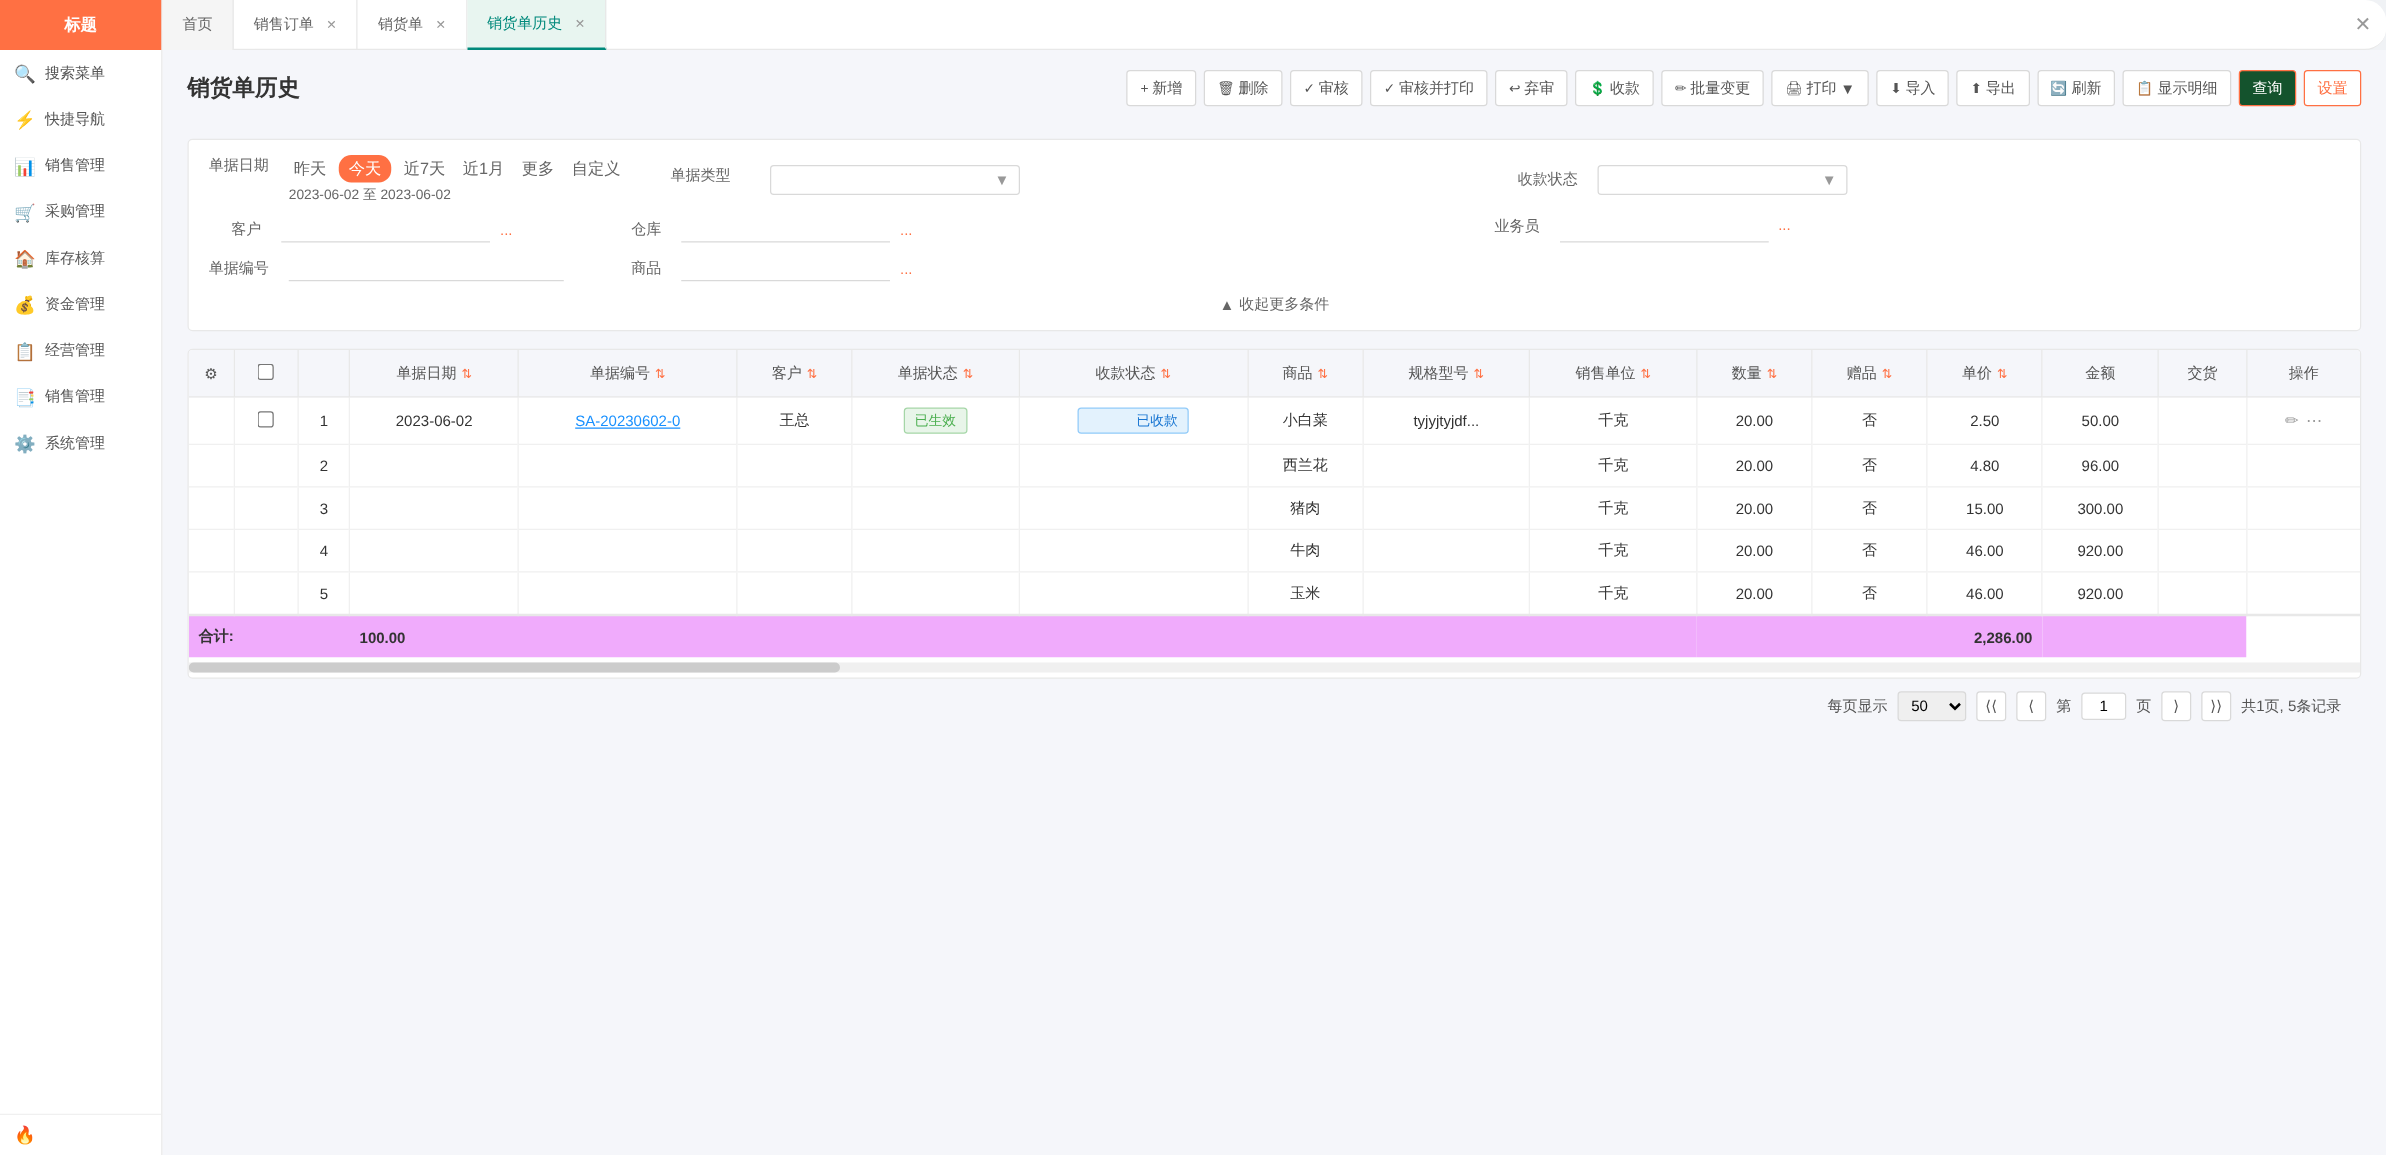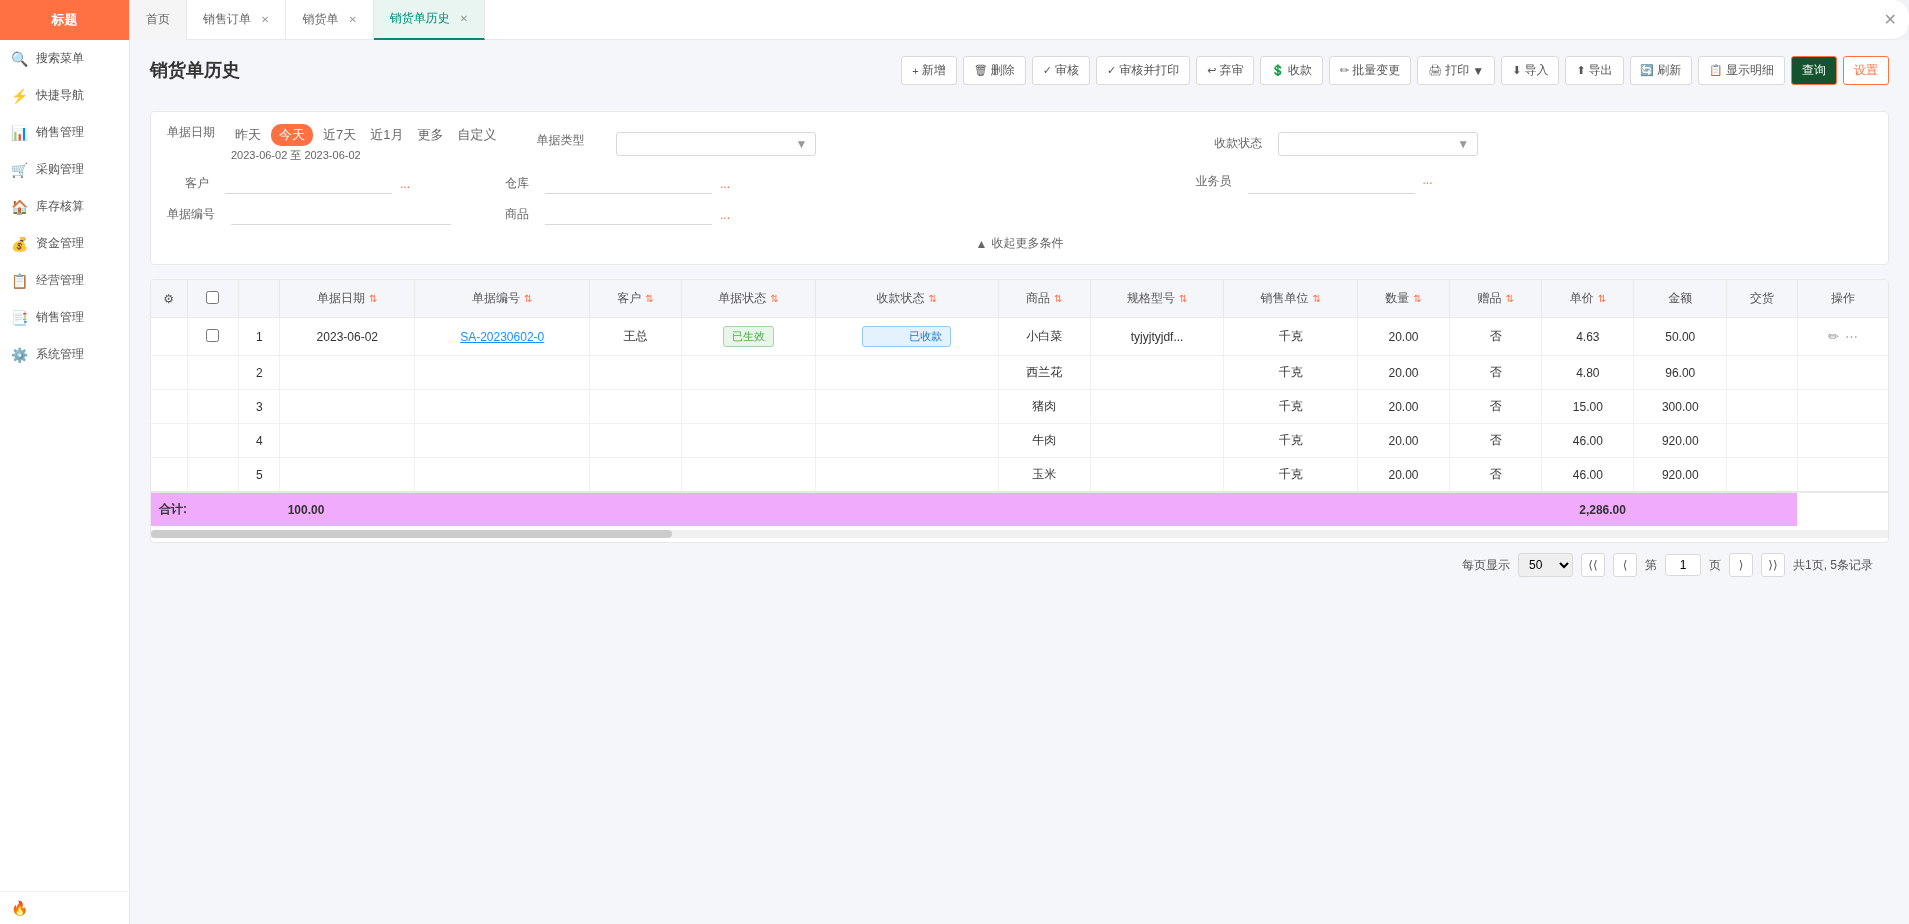--- a/index.html
+++ b/index.html
@@ -386,21 +386,21 @@
     <td>2023-06-02</td>
     <td><span class="link-text">SA-20230602-0</span></td>
     <td>王总</td>
     <td><span class="badge badge-active">已生效</span></td>
     <td><span class="badge badge-paid">已收款</span></td>
     <td>小白菜</td>
     <td>tyjyjtyjdf...</td>
     <td>千克</td>
     <td>20.00</td>
     <td>否</td>
-    <td>4.63</td>
+    <td>2.50</td>
     <td>50.00</td>
     <td></td>
     <td><span class="action-icon">✏</span><span class="action-icon">⋯</span></td>
   </tr>
               <tr>
     <td></td>
     <td></td>
     <td>2</td>
     <td></td>
     <td></td>

